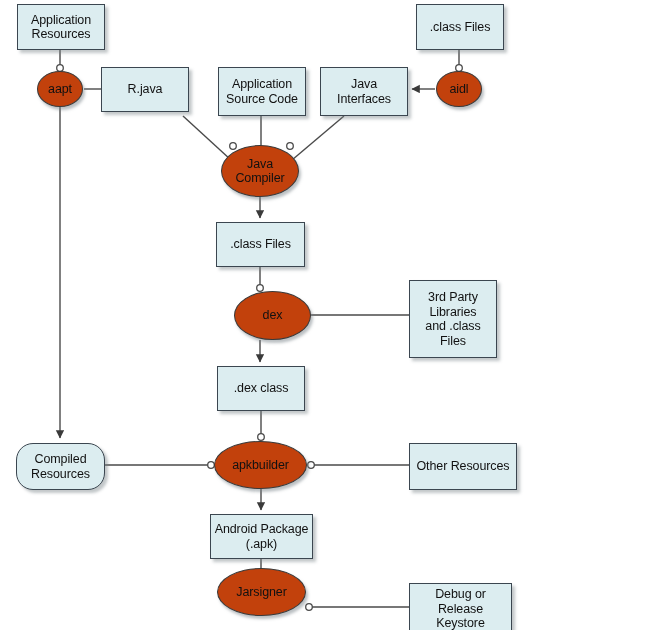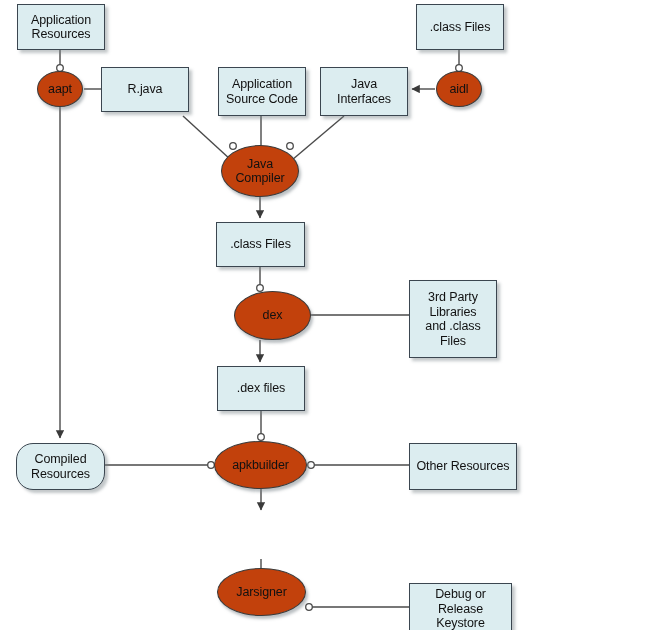--- a/index.html
+++ b/index.html
@@ -143,30 +143,33 @@
     <div class="node box" style="left: 216px; top: 222px; width: 89px; height: 45px;">
       <span>.class Files</span>
     </div>
     <div class="node ellipse" style="left: 234px; top: 291px; width: 77px; height: 49px;">
       <span>dex</span>
     </div>
     <div class="node box" style="left: 409px; top: 280px; width: 88px; height: 78px;">
       <span>3rd Party<br>Libraries<br>and .class<br>Files</span>
     </div>
     <div class="node box" style="left: 217px; top: 366px; width: 88px; height: 45px;">
-      <span>.dex files</span>
+      <span>.dex class</span>
     </div>
     <div class="node box" style="left: 16px; top: 443px; width: 89px; height: 47px; border-radius: 17px;">
       <span>Compiled<br>Resources</span>
     </div>
     <div class="node ellipse" style="left: 214px; top: 441px; width: 93px; height: 48px;">
       <span>apkbuilder</span>
     </div>
     <div class="node box" style="left: 409px; top: 443px; width: 108px; height: 47px;">
       <span>Other Resources</span>
     </div>
+    <div class="node box" style="left: 210px; top: 514px; width: 103px; height: 45px;">
+      <span>Android Package<br>(.apk)</span>
+    </div>
     <div class="node ellipse" style="left: 217px; top: 568px; width: 89px; height: 48px;">
       <span>Jarsigner</span>
     </div>
     <div class="node box" style="left: 409px; top: 583px; width: 103px; height: 52px;">
       <span>Debug or<br>Release<br>Keystore</span>
     </div>
   </div>
 
 </body></html>

